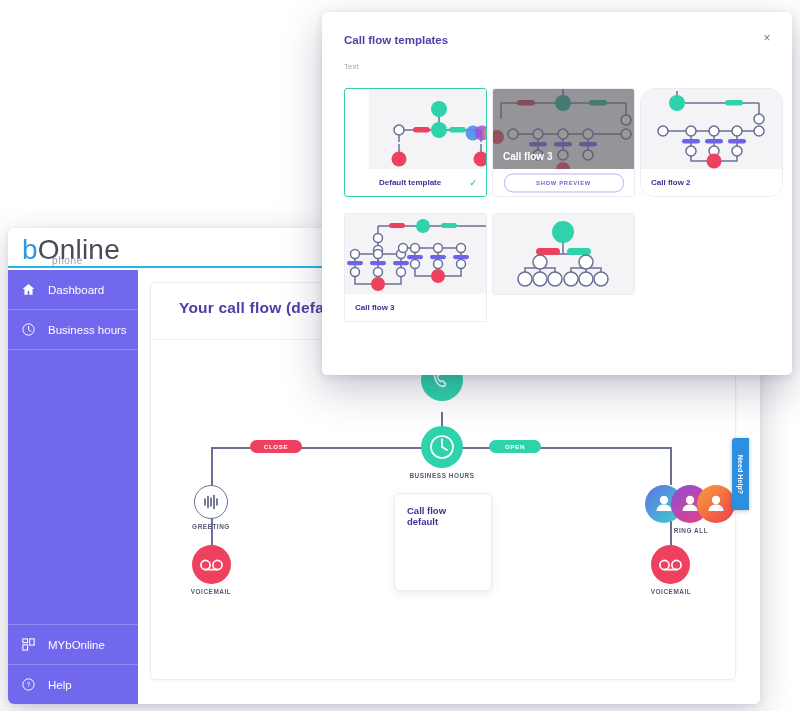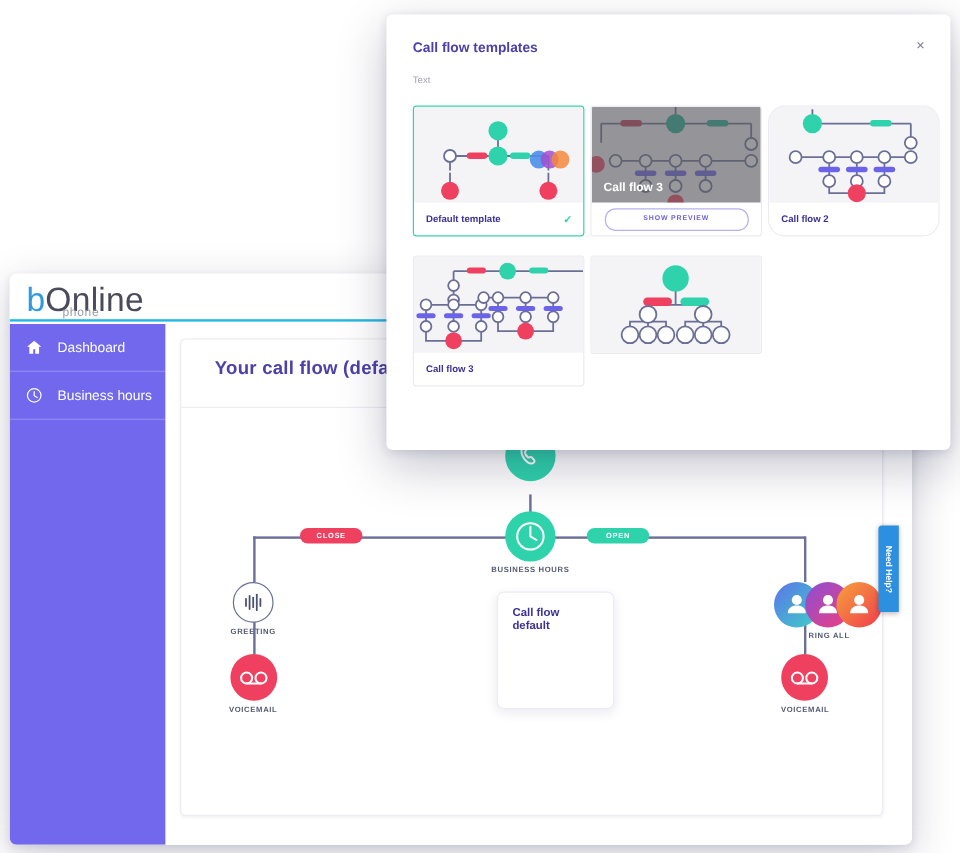--- a/index.html
+++ b/index.html
@@ -82,21 +82,21 @@
   }
   .pill.close{background:#ef4060;}
   .pill.open{background:#2ed3ac;}
   .line{position:absolute;background:#6b6f96;}
 
   
   #flow-note{
     position:absolute;left:243px;top:154px;width:98px;height:98px;
     background:#fff;border:1px solid #eceaf5;border-radius:6px;
     box-shadow:0 3px 9px rgba(60,60,110,.10);
-    padding:11px 12px;box-sizing:border-box;margin-left:20px;
+    padding:11px 12px;box-sizing:border-box;
   }
   #flow-note h4{margin:0 0 7px 0;font-size:9.5px;color:#3b3194;font-weight:700;}
   #flow-note p{margin:0;font-size:7.6px;line-height:12.5px;color:#9c9bb3;}
 
   
   #need-help{
     position:absolute;left:732px;top:438px;width:17px;height:72px;
     background:#2d8fe0;border-radius:3px 0 0 3px;
     box-shadow:0 1px 4px rgba(0,0,0,.25);
     display:flex;align-items:center;justify-content:center;
@@ -120,21 +120,21 @@
   }
   #modal-close{
     position:absolute;right:18px;top:19px;width:14px;height:14px;
     color:#7b7b8d;font-size:12px;line-height:14px;text-align:center;cursor:pointer;
   }
   .tpl{
     position:absolute;width:143px;
     background:#ffffff;border:1px solid #ebebf2;border-radius:3px;
     overflow:hidden;box-sizing:border-box;
   }
-  .tpl.selected{border:1.6px solid #2ed3ac;}
+  .tpl.selected{border:1.6px solid #2ed3ac;padding-left:24px;}
   .tpl .thumb{position:relative;height:80px;background:#f4f4f7;overflow:hidden;}
   .tpl .cap{
     position:relative;height:27px;display:flex;align-items:center;padding:0 10px;
     font-size:8px;color:#3b3194;font-weight:600;background:#fff;
   }
   .tpl .tick{position:absolute;right:9px;top:9px;color:#2ed3ac;font-size:9px;}
   .tpl.hovered .thumb:after{
     content:"";position:absolute;inset:0;background:rgba(90,90,95,.62);
   }
   .hover-label{
@@ -177,20 +177,41 @@
             <circle cx="12" cy="12" r="9" fill="none" stroke="#fff" stroke-width="1.6"></circle>
             <path d="M12 7v5.4l4 2.4" fill="none" stroke="#fff" stroke-width="1.6" stroke-linecap="round"></path>
           </svg>
       </span>
       <span>Business hours</span>
     </div>
 
 
     <div class="nav-item" style="border-bottom:none;height:auto;flex:1;"></div>
 
+    <div id="nav-bottom">
+      <div class="nav-item" style="border-top:1px solid rgba(255,255,255,.22);">
+        <span class="nav-ico">
+          <svg width="15" height="15" viewBox="0 0 24 24">
+            <rect x="3" y="3" width="7.5" height="6" fill="none" stroke="#fff" stroke-width="1.7"></rect>
+            <rect x="14" y="3" width="7" height="10" fill="none" stroke="#fff" stroke-width="1.7"></rect>
+            <rect x="3" y="12.5" width="7.5" height="8.5" fill="none" stroke="#fff" stroke-width="1.7"></rect>
+          </svg>
+        </span>
+        <span>MYbOnline</span>
+      </div>
+      <div class="nav-item" style="border-bottom:none;">
+        <span class="nav-ico">
+          <svg width="15" height="15" viewBox="0 0 24 24">
+              <circle cx="12" cy="12" r="9" fill="none" stroke="#fff" stroke-width="1.6"></circle>
+              <text x="12" y="16.5" font-size="11" fill="#fff" text-anchor="middle" font-family="Liberation Sans, sans-serif">?</text>
+            </svg>
+        </span>
+        <span>Help</span>
+      </div>
+    </div>
   </div>
 
   <div id="main">
     <div id="content-card">
 
       <div id="card-head">
         <div id="page-title">Your call flow (default)</div>
         <div id="title-info">?</div>
       </div>
 

